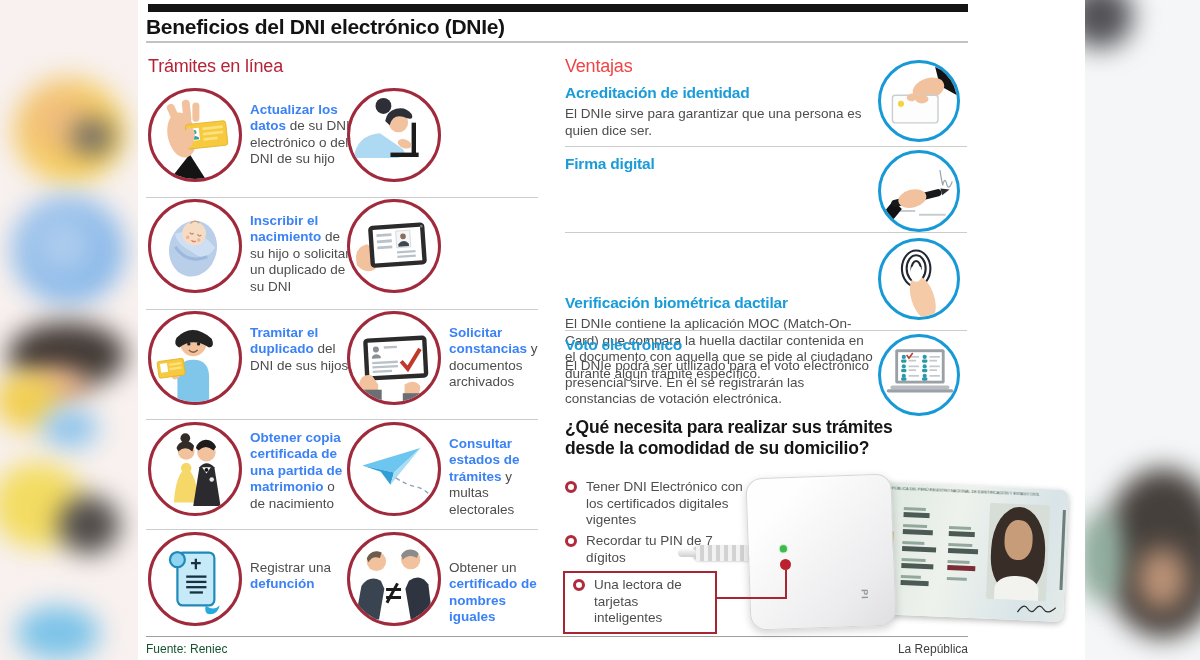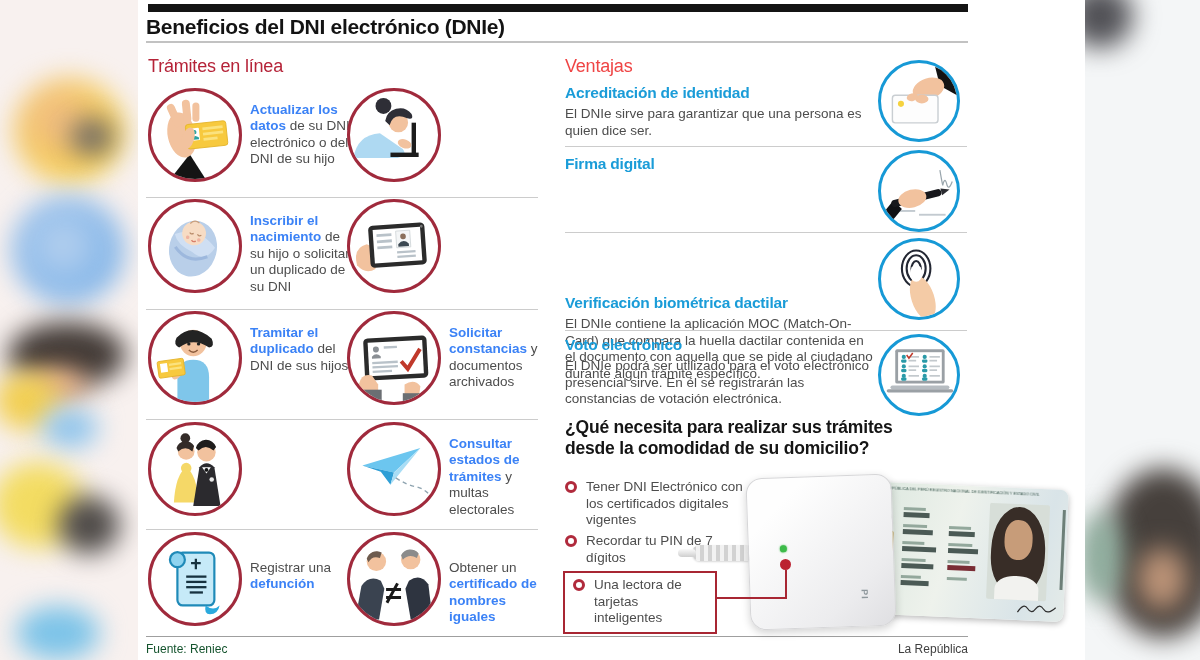--- a/index.html
+++ b/index.html
@@ -289,20 +289,25 @@
         <path d="M29 26 a11 11 0 0 1 20 -2 l-2 6 q-8 -7 -16 0 z" fill="#332b28"></path>
         <circle cx="39" cy="15" r="5.5" fill="#332b28"></circle>
         <path d="M48 92 l7 -44 q8 -9 17 0 l7 44 z" fill="#2b2a2e"></path>
         <circle cx="63" cy="31" r="10.5" fill="#f2c29e"></circle>
         <path d="M51 26 a12 12 0 0 1 23 -1 l-3 4 q-9 -8 -17 0 z" fill="#1f1d1c"></path>
         <polygon points="58,48 63,55 68,48" fill="#ffffff"></polygon>
         <circle cx="63" cy="51" r="2.2" fill="#141414"></circle>
         <circle cx="69" cy="62" r="2.6" fill="#e8e8e8"></circle>
       </svg>
     </div>
+    <div class="txt" style="padding-top:8px">
+      <span></span>
+      <span class="bold-red">Obtener copia certificada de una partida de matrimonio</span>
+      <span>o de nacimiento</span>
+    </div>
   </div>
 
   <div class="titem colB row4">
     <div class="circle">
       <svg viewBox="0 0 100 100">
         <polygon points="14,46 80,26 50,54" fill="#6cc6ef"></polygon>
         <polygon points="14,46 50,54 46,68 35,53" fill="#2f9fd6"></polygon>
         <polygon points="80,26 50,54 46,68" fill="#a8ddf5"></polygon>
         <path d="M52 60 q12 8 22 10 t16 9" stroke="#8fa4b0" stroke-width="1.6" stroke-dasharray="5 4" fill="none"></path>
       </svg>

